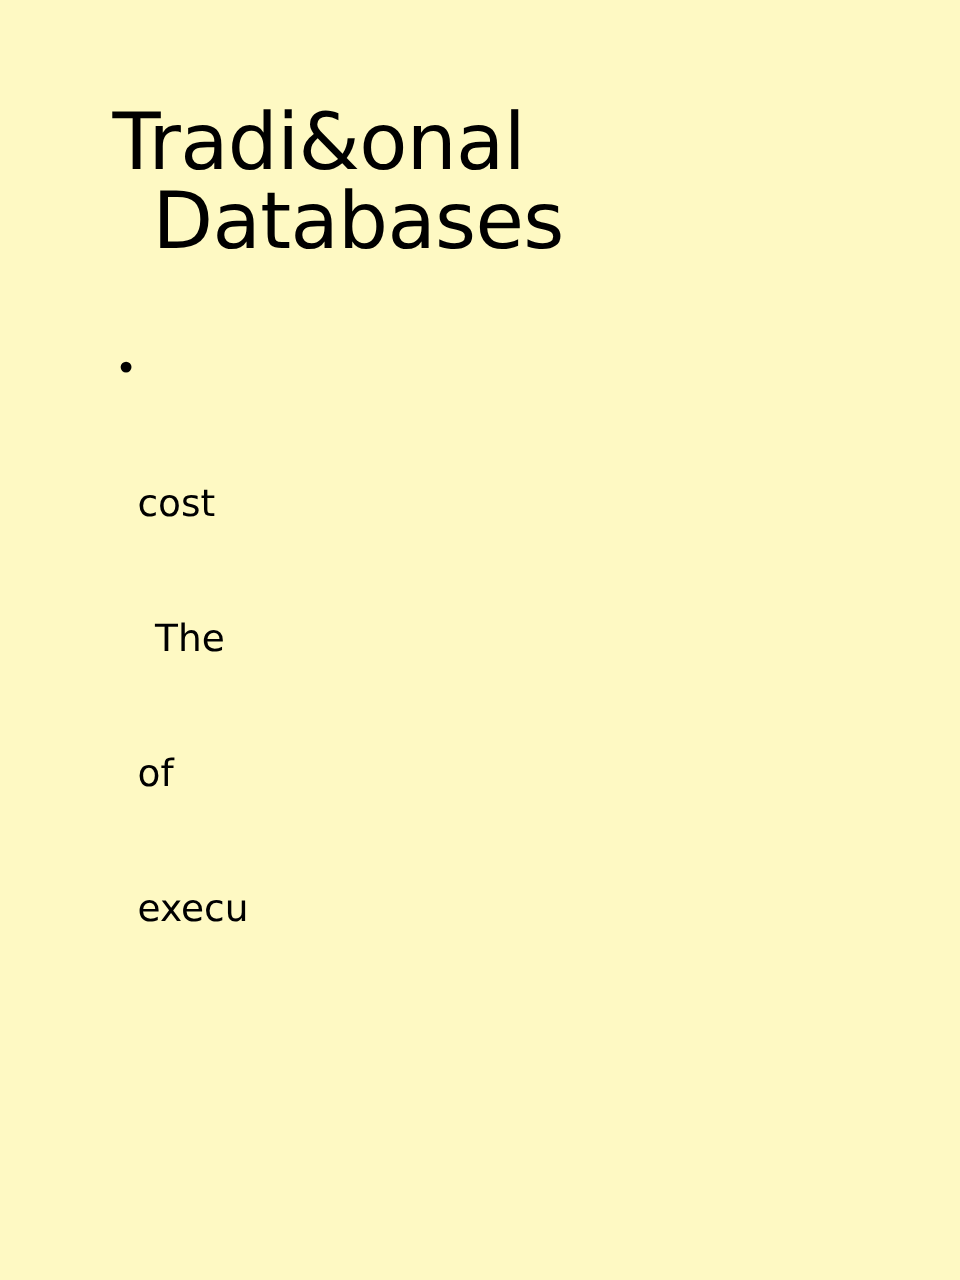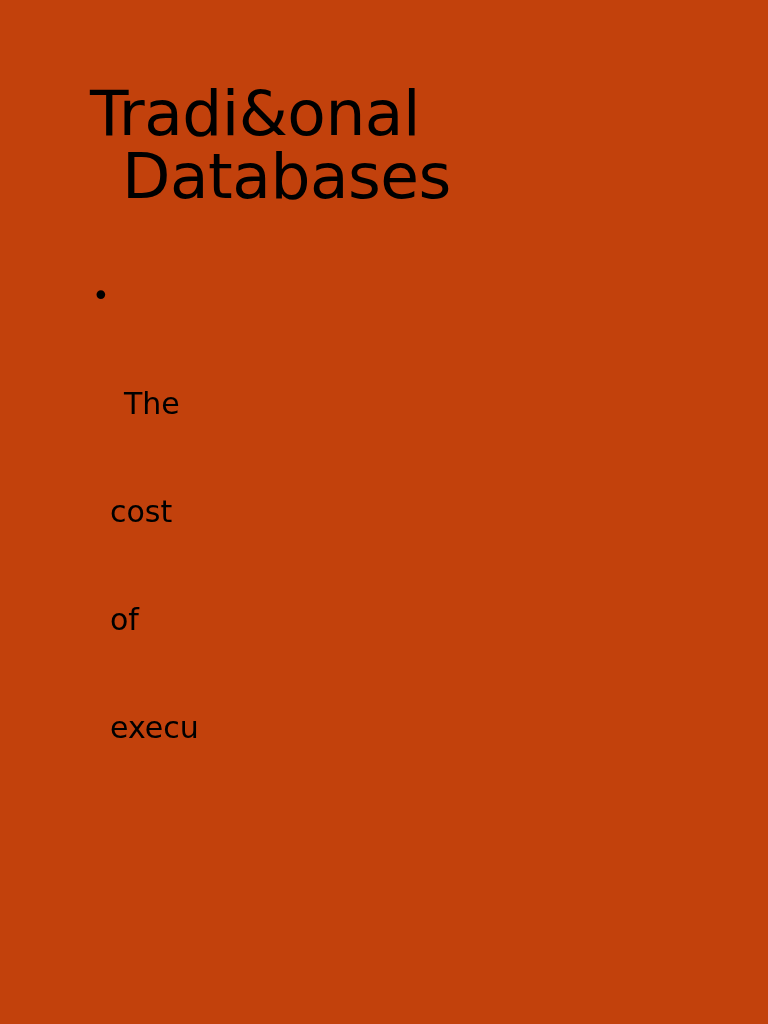--- a/index.html
+++ b/index.html
@@ -13,21 +13,21 @@
     position: relative;
     overflow: hidden;
     font-family: "DejaVu Sans", sans-serif;
     color: #000000;
     -webkit-font-smoothing: antialiased;
   }
 
   .slide {
     position: absolute;
     inset: 0;
-    background: #c2410c;
+    background: #fef9c3;
   }
 
   
   .title-block {
     position: absolute;
     left: 90px;
     top: 82px;
     width: 620px;
   }
   .title-line {
@@ -84,22 +84,22 @@
 
   <div class="title-block">
     <div class="title-line l1">Tradi&amp;onal</div>
     <div class="title-line l2">Databases</div>
   </div>
 
   <div class="body-block">
 
     <div class="para lvl1">
       <span class="marker">•</span>
+      <span class="wrap-line">cost</span>
       <span class="wrap-line first-line-text">The</span>
-      <span class="wrap-line">cost</span>
       <span class="wrap-line">of</span>
       <span class="wrap-line">execu</span>
       
       
     </div>
 
   </div>
 </div>
 
 </body></html>

